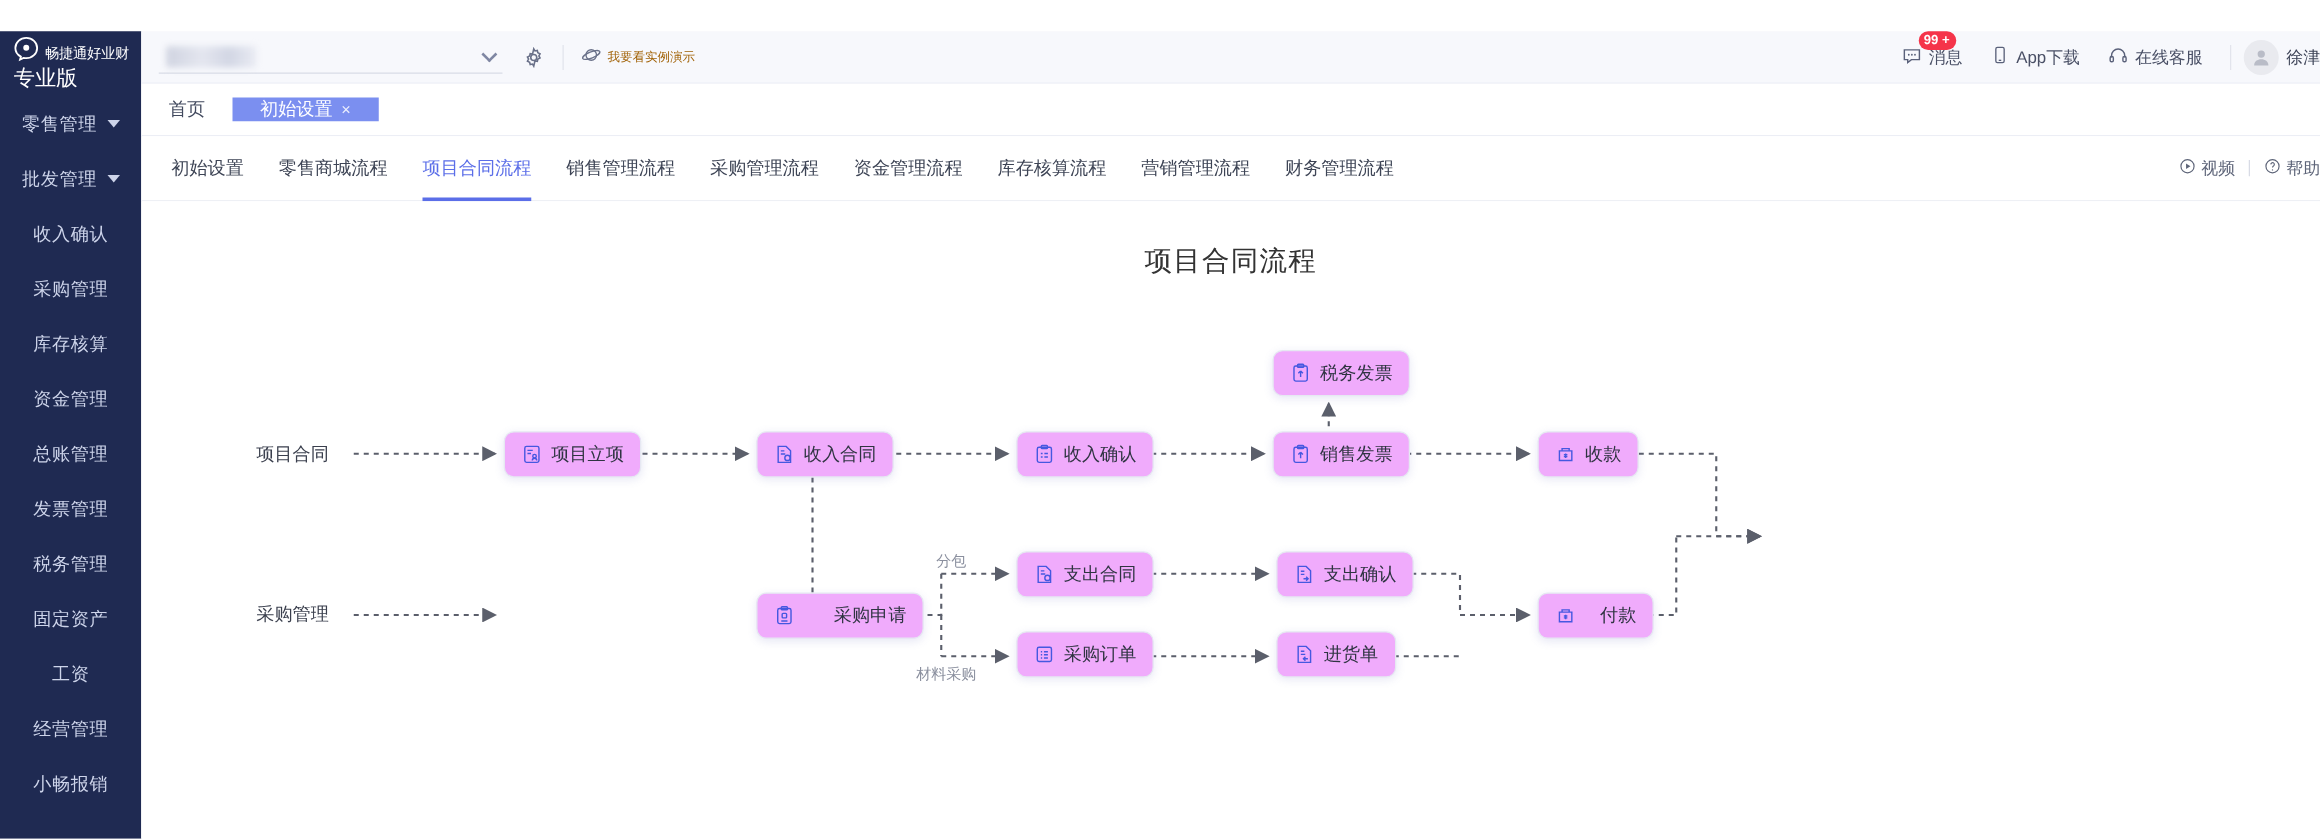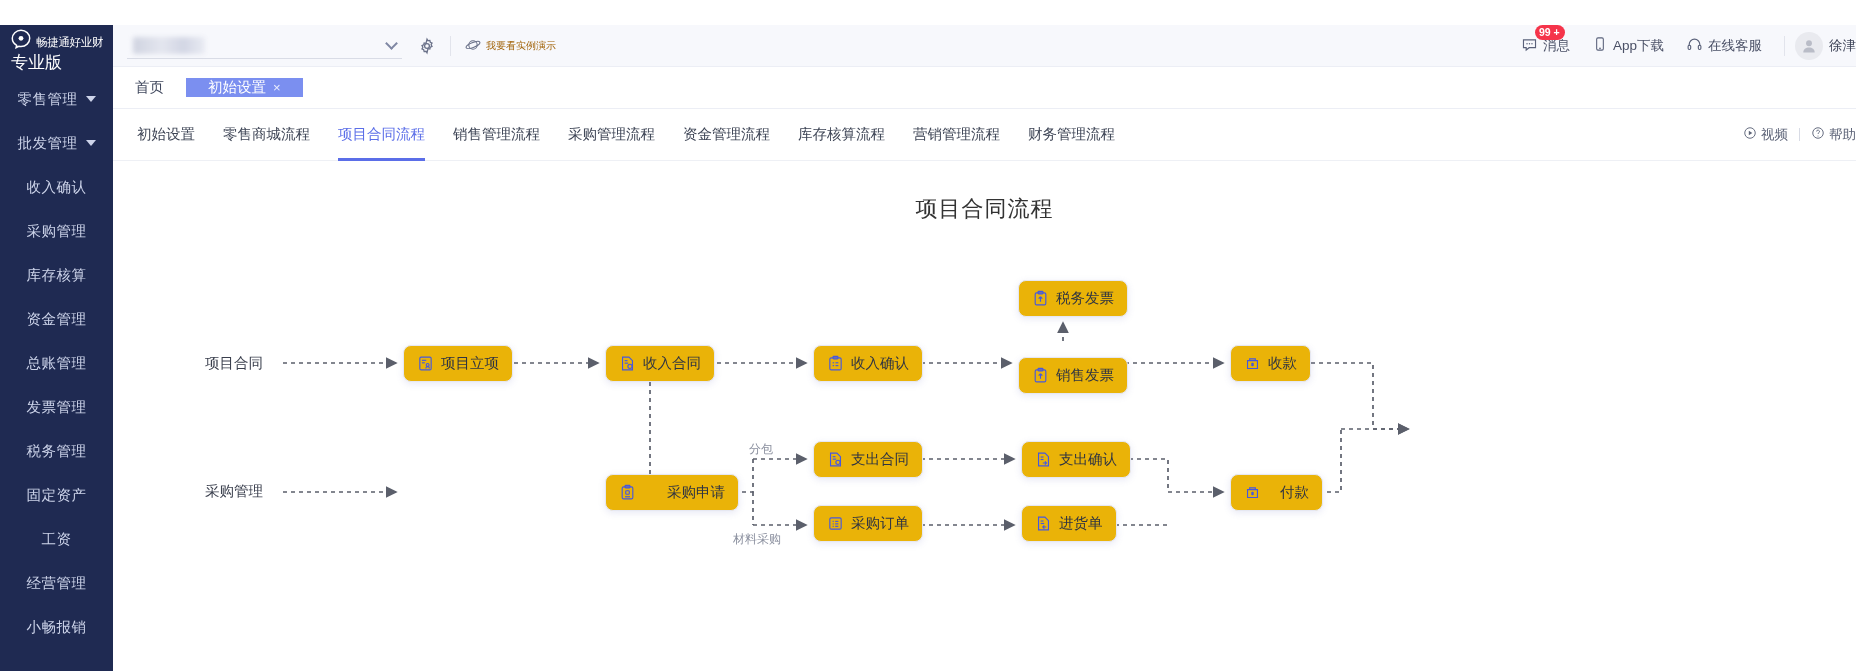--- a/index.html
+++ b/index.html
@@ -95,21 +95,21 @@
   .snr-div { width:1px;height:13px;background:#d8dbe5; margin:0 5px; }
 
   
   .canvas { position:absolute; left:113px; top:161px; right:0; bottom:0; background:#fff;
             overflow:hidden; }
   .diag-title { position:absolute; left:0; right:0; top:33px; text-align:center;
                 font-size:22px; color:#333; letter-spacing:1px; }
   .svg-layer { position:absolute; inset:0; }
 
   .node {
-    position:absolute; height:37px; background:#eab308; border:1px solid #e6e8f2;
+    position:absolute; height:37px; background:#f0abfc; border:1px solid #e6e8f2;
     border-radius:8px; display:flex; align-items:center; gap:7px; padding:0 13px;
     box-shadow:0 2px 7px rgba(110,120,190,.16);
     font-size:14.5px; color:#2f3442; white-space:nowrap; cursor:pointer;
   }
   .node .ico { width:17px;height:17px;flex:none; }
   .rowlabel { position:absolute; font-size:14.5px; color:#3a3f4d; white-space:nowrap; }
   .edgelabel { position:absolute; font-size:12px; color:#8a8f9e; white-space:nowrap; }
 </style>
 </head>
 <body>
@@ -395,21 +395,21 @@
     <div class="node" style="left:905px; top:119px;">
       <span class="ico">
         <svg viewBox="0 0 24 24" width="17" height="17" fill="none" stroke="#4558e0" stroke-width="1.6">
           <rect x="4.5" y="4" width="15" height="17" rx="2"></rect>
             <rect x="8.5" y="2" width="7" height="3.4" rx="1"></rect>
           <path d="M12 16.5V9.5M12 9.5l-2.6 2.6M12 9.5l2.6 2.6"></path>
         </svg></span>
       <span>税务发票</span>
     </div>
 
-    <div class="node" style="left:905px; top:196px;">
+    <div class="node" style="left:905px; top:184px;">
       <span class="ico">
         <svg viewBox="0 0 24 24" width="17" height="17" fill="none" stroke="#4558e0" stroke-width="1.6">
           <rect x="4.5" y="4" width="15" height="17" rx="2"></rect>
             <rect x="8.5" y="2" width="7" height="3.4" rx="1"></rect>
           <path d="M12 16.5V9.5M12 9.5l-2.6 2.6M12 9.5l2.6 2.6"></path>
         </svg></span>
       <span>销售发票</span>
     </div>
 
     <div class="node" style="left:1117px; top:184px;">

